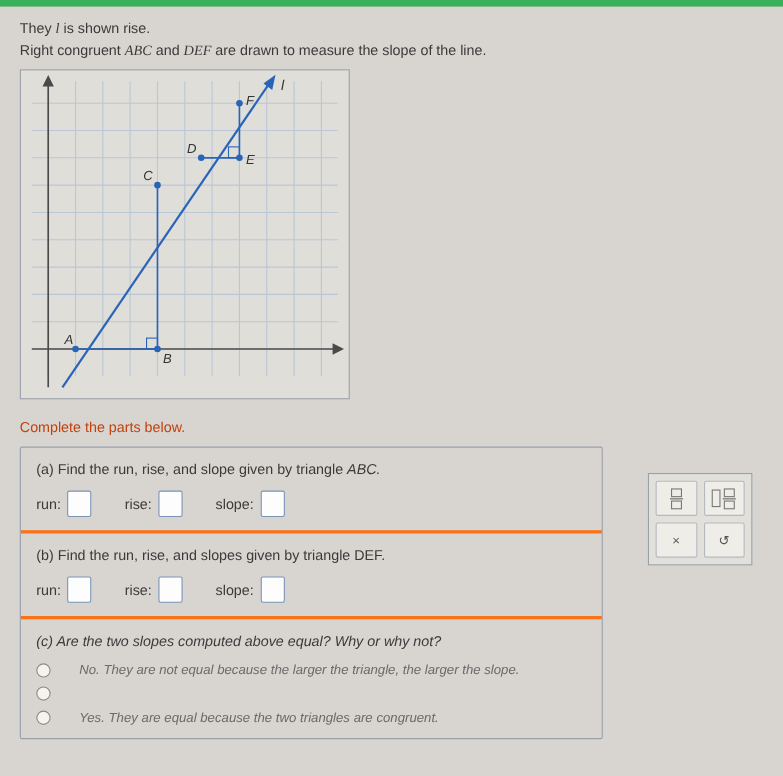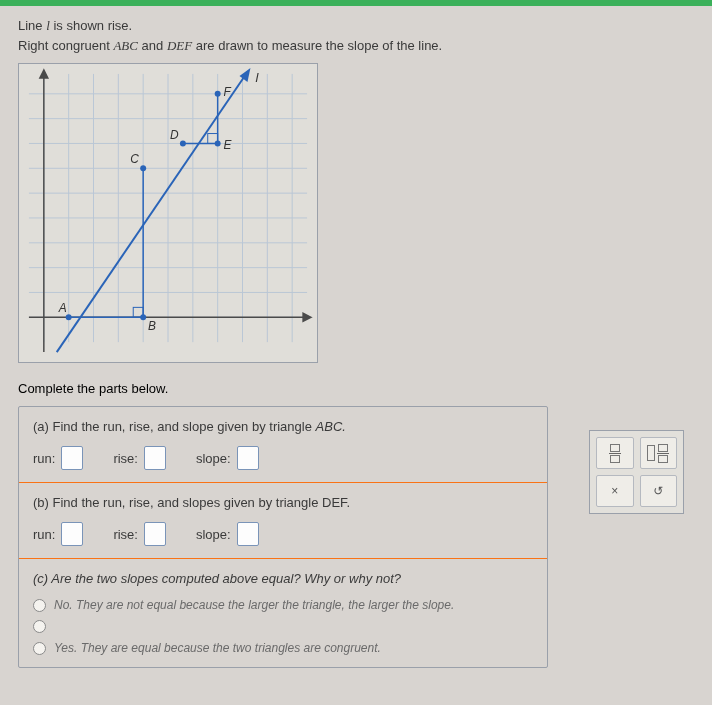--- a/index.html
+++ b/index.html
@@ -32,30 +32,30 @@
   width: 300px;
   height: 300px;
   margin: 8px 0 18px 0;
   background: #e0ded9;
   position: relative;
 }
 .graph-frame svg { display:block; width:100%; height:100%; }
 
 .instruction {
   font-size: 13px;
-  color: #000000;
+  color: #c2410c;
   margin: 6px 0 10px 0;
 }
 .qbox {
   border: 1px solid #9aa0aa;
   border-radius: 2px;
   margin-bottom: 0;
 }
 .sec {
-  border-bottom: 1px solid #f97316;
+  border-bottom: 3px solid #f97316;
   padding: 12px 14px;
 }
 .sec:last-child { border-bottom: none; font-style: italic; }
 .q-label {
   font-size: 13px;
   color: #3a3a3a;
   margin-bottom: 12px;
 }
 .q-row {
   display: flex;
@@ -67,21 +67,21 @@
 .inpair { display:flex; align-items:center; gap:6px; }
 .smallbox {
   width: 22px;
   height: 24px;
   border: 1px solid #7a94b8;
   background: #fdfdfd;
   border-radius: 2px;
 }
 .opt-list { display:flex; flex-direction:column; gap:8px; margin-top:6px; }
 .opt {
-  display:flex; align-items:center; gap:8px;
+  display:flex; align-items:center; gap:26px;
   font-size: 12px;
   color: #6a6a6a;
 }
 .radio {
   width: 13px; height: 13px;
   border: 1px solid #8a8a8a;
   border-radius: 50%;
   background: #f5f3ef;
   flex-shrink: 0;
 }
@@ -121,21 +121,21 @@
 .mixed-icon .bigbox { width:8px; height:16px; border:1px solid #777; }
 </style>
 </head>
 <body>
 
 <div class="topbar"></div>
 
 <div class="content">
 
   <div class="intro-text">
-    <span>Line </span><span class="it math">l</span><span> is shown rise.</span><br>
+    <span>They </span><span class="it math">l</span><span> is shown rise.</span><br>
     <span>Right congruent </span><span class="math">ABC</span><span> and </span><span class="math">DEF</span><span> are drawn to measure the slope of the line.</span>
   </div>
 
   <div class="graph-frame">
     <svg viewBox="0 0 300 300">
 
       <g stroke="#b9c7d6" stroke-width="1">
         <line x1="25" y1="10" x2="25" y2="280"></line>
           <line x1="50" y1="10" x2="50" y2="280"></line>
         <line x1="75" y1="10" x2="75" y2="280"></line>

